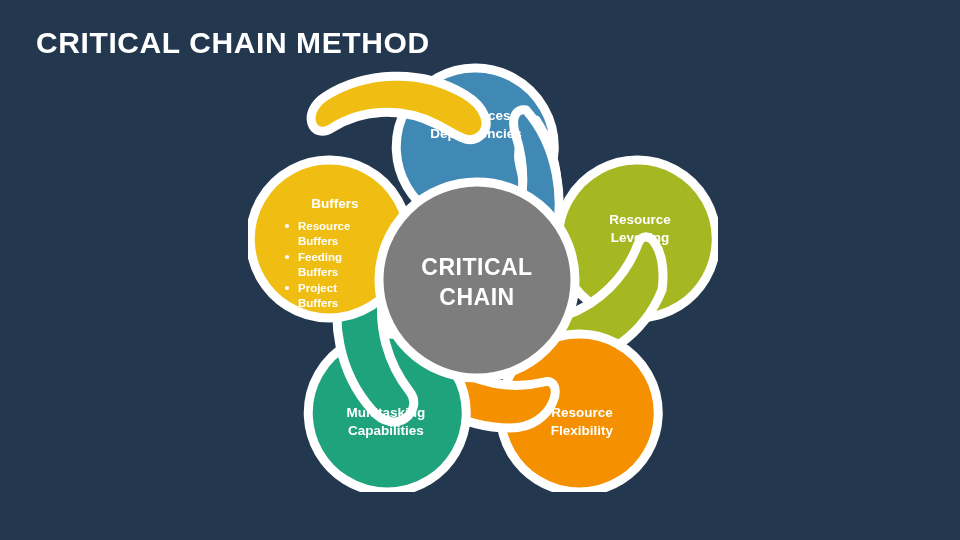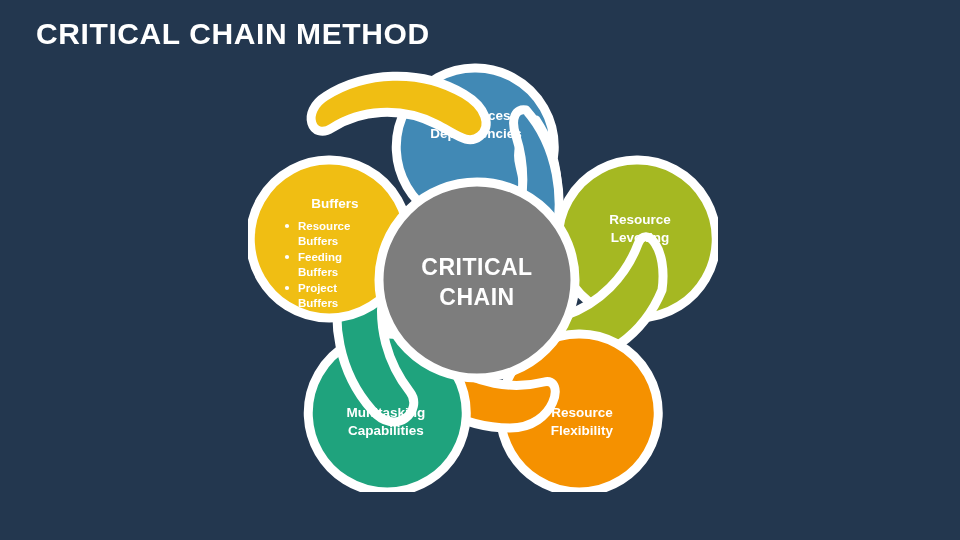--- a/index.html
+++ b/index.html
@@ -14,21 +14,21 @@
   }
   #slide {
     position: relative;
     width: 960px;
     height: 540px;
     background: #23374f;
   }
   #slide-title {
     position: absolute;
     left: 36px;
-    top: 17px;
+    top: 26px;
     font-size: 30px;
     font-weight: bold;
     color: #ffffff;
     letter-spacing: 0.6px;
     white-space: nowrap;
   }
   #diagram {
     position: absolute;
     left: 248px;
     top: 52px;

